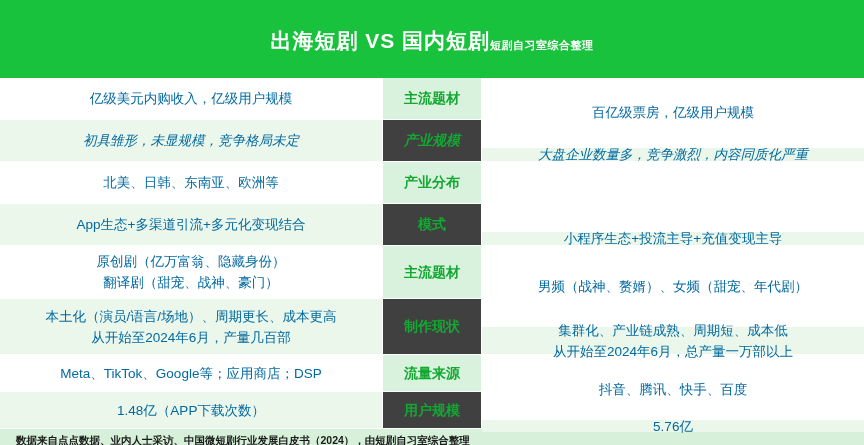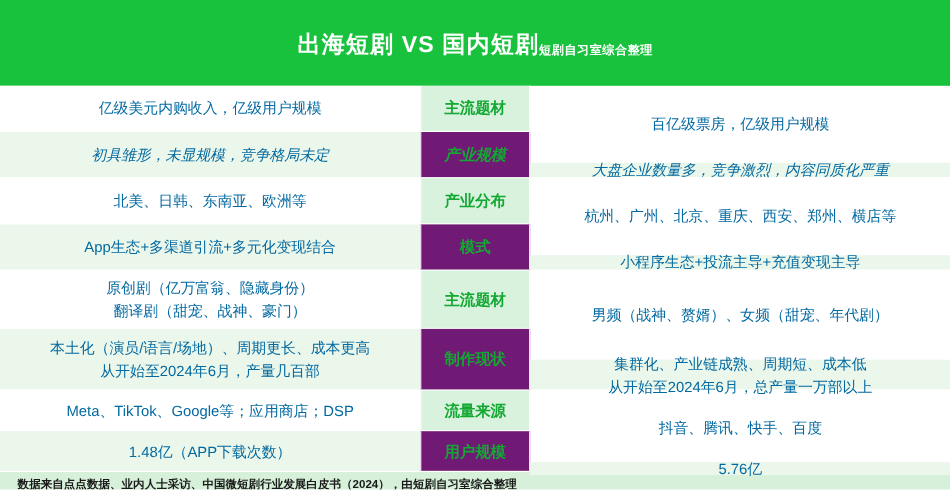--- a/index.html
+++ b/index.html
@@ -86,21 +86,21 @@
     background: #ffffff;
   }
   .row.odd .cell.left,
   .row.odd .cell.right {
     background: #eaf7ea;
   }
   .row.even .cell.mid {
     background: #d9f2dd;
   }
   .row.odd .cell.mid {
-    background: #701a75;
+    background: #404040;
     text-align: center;
   }
   .r1 { height: 41px; }
   .r2 { height: 41px; font-style: italic; }
   .r3 { height: 41px; }
   .r4 { height: 41px; }
   .r5 { height: 52px; }
   .r6 { height: 55px; }
   .r7 { height: 36px; }
   .r8 { height: 36px; }
@@ -146,21 +146,20 @@
 
     <div class="row odd r2">
       <div class="cell left">初具雏形，未显规模，竞争格局未定</div>
       <div class="cell mid">产业规模</div>
       <div class="cell right">大盘企业数量多，竞争激烈，内容同质化严重</div>
     </div>
 
     <div class="row even r3">
       <div class="cell left">北美、日韩、东南亚、欧洲等</div>
       <div class="cell mid">产业分布</div>
-      <div class="cell right">杭州、广州、北京、重庆、西安、郑州、横店等</div>
     </div>
 
     <div class="row odd r4">
       <div class="cell left">App生态+多渠道引流+多元化变现结合</div>
       <div class="cell mid">模式</div>
       <div class="cell right">小程序生态+投流主导+充值变现主导</div>
     </div>
 
     <div class="row even r5">
       <div class="cell left">

